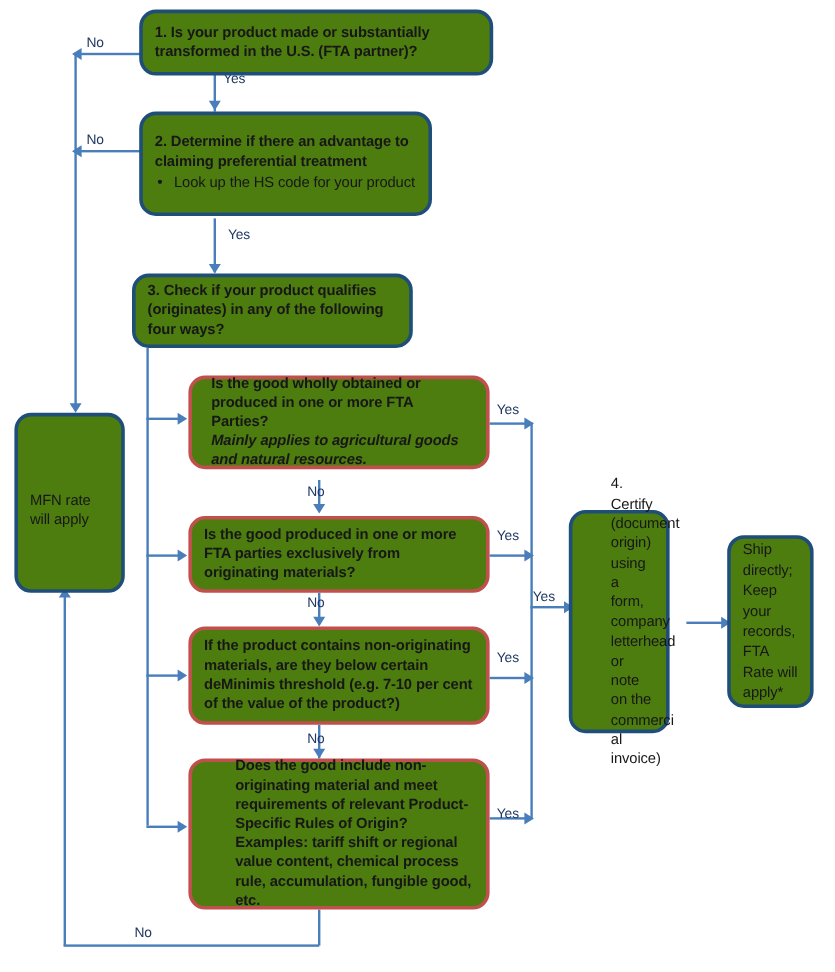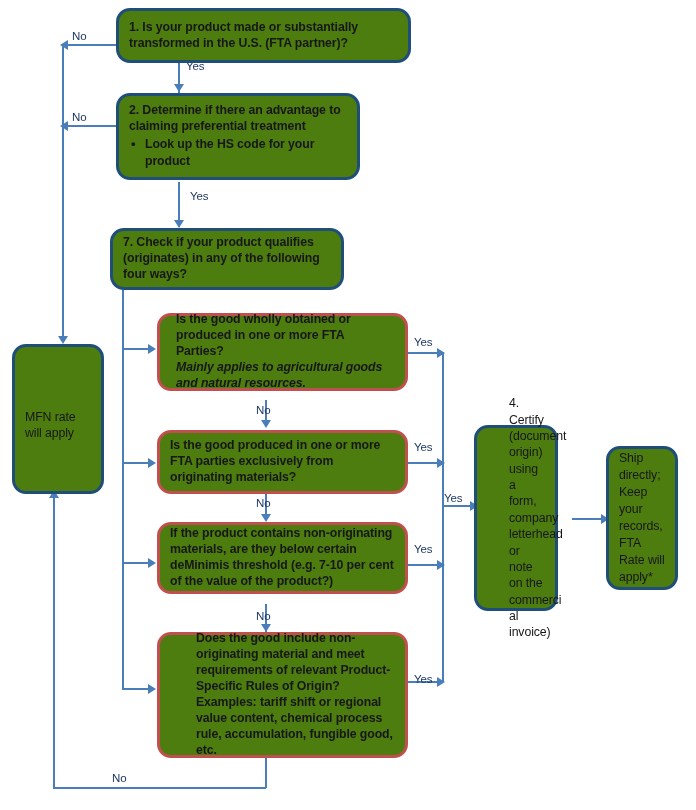--- a/index.html
+++ b/index.html
@@ -46,21 +46,21 @@
 
   .box ul {
     margin: 1px 0 0 0;
     padding: 0 0 0 26px;
     list-style: none;
   }
   .box li {
     position: relative;
     color: #171717;
     font-size: 12.3px;
-    font-weight: bold;
+    font-weight: normal;
     line-height: 1.42;
     letter-spacing: -0.1px;
   }
   .box li::before {
     content: "\2022";
     position: absolute;
     left: -14px;
     top: -1px;
     font-size: 13px;
   }
@@ -184,37 +184,37 @@
   </div>
 
   <div class="box navy" style="left:116px; top:93px; width:244px; height:87px;">
     <div class="txt">2. Determine if there an advantage to claiming preferential treatment</div>
     <ul>
       <li>Look up the HS code for your product</li>
     </ul>
   </div>
 
   <div class="box navy" style="left:110px; top:228px; width:234px; height:62px;">
-    <div class="txt">7. Check if your product qualifies (originates) in any of the following four ways?</div>
+    <div class="txt">3. Check if your product qualifies (originates) in any of the following four ways?</div>
   </div>
 
   <div class="box navy" style="left:12px; top:344px; width:92px; height:150px;">
     <div class="txt normalw" style="margin-top:14px;">MFN rate will apply</div>
   </div>
 
   <div class="box red" style="left:157px; top:430px; width:251px; height:64px;">
     <div class="txt">Is the good produced in one or more FTA parties exclusively from originating materials?</div>
   </div>
 
   <div class="box red" style="left:157px; top:313px; width:251px; height:78px;">
     <div class="txt" style="padding-left:16px;">Is the good wholly obtained or produced in one or more FTA Parties?</div>
     <div class="txt ital" style="padding-left:16px;">Mainly applies to agricultural goods and natural resources.</div>
   </div>
 
-  <div class="box red" style="left:157px; top:522px; width:251px; height:72px;">
+  <div class="box red" style="left:157px; top:522px; width:251px; height:82px;">
     <div class="txt">If the product contains non-originating materials, are they below certain deMinimis threshold (e.g. 7-10 per cent of the value of the product?)</div>
   </div>
 
   <div class="box red" style="left:157px; top:632px; width:251px; height:126px;padding-left:26px;">
     <div class="txt">Does the good include non-originating material and meet requirements of relevant Product-Specific Rules of Origin?  Examples: tariff shift or regional value content, chemical process rule, accumulation, fungible good, etc.</div>
   </div>
 
   <div class="box navy" style="left:474px; top:425px; width:84px; height:186px;">
     <div class="txt normalw" style="line-height:1.33;padding-left:32px;">4. Certify (document origin) using a form, company letterhead or note on the commerci al invoice)</div>
   </div>

